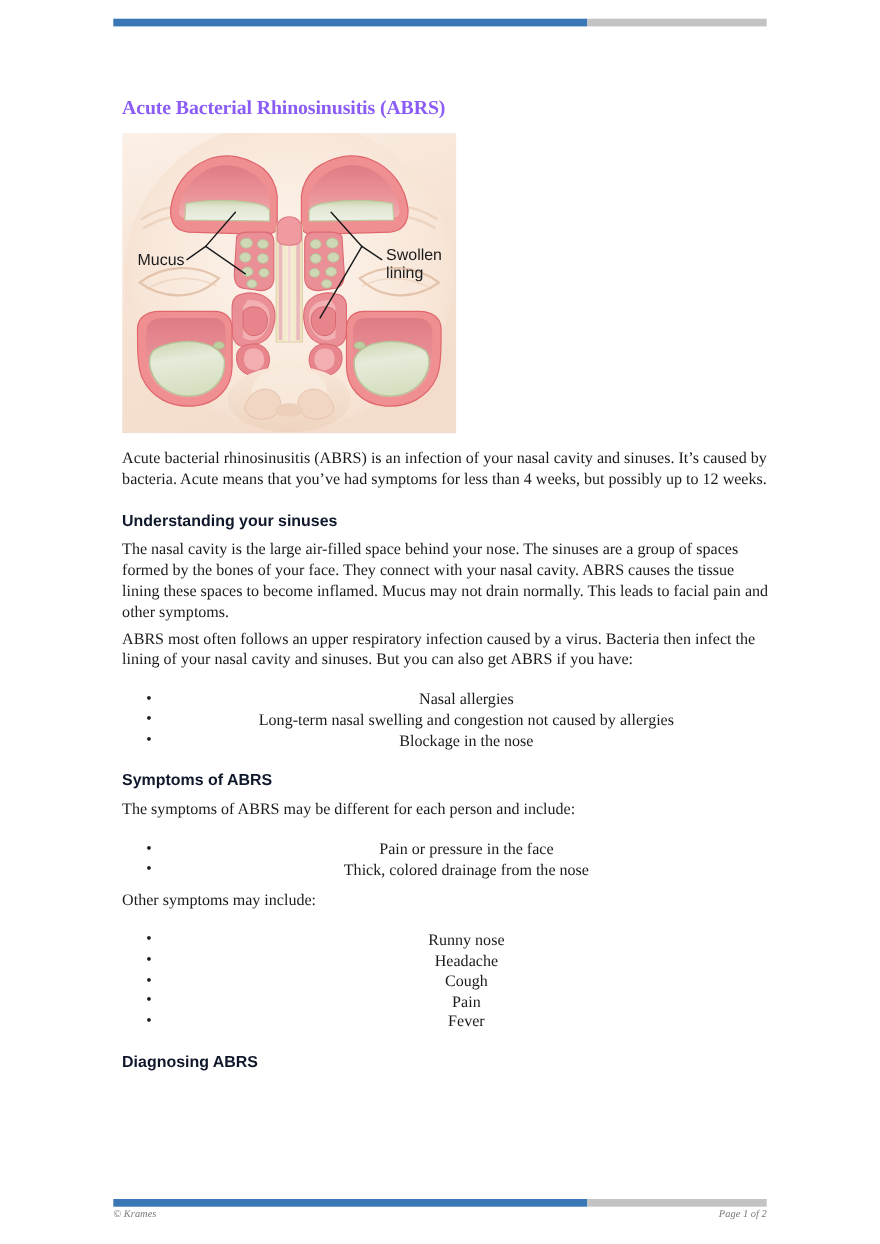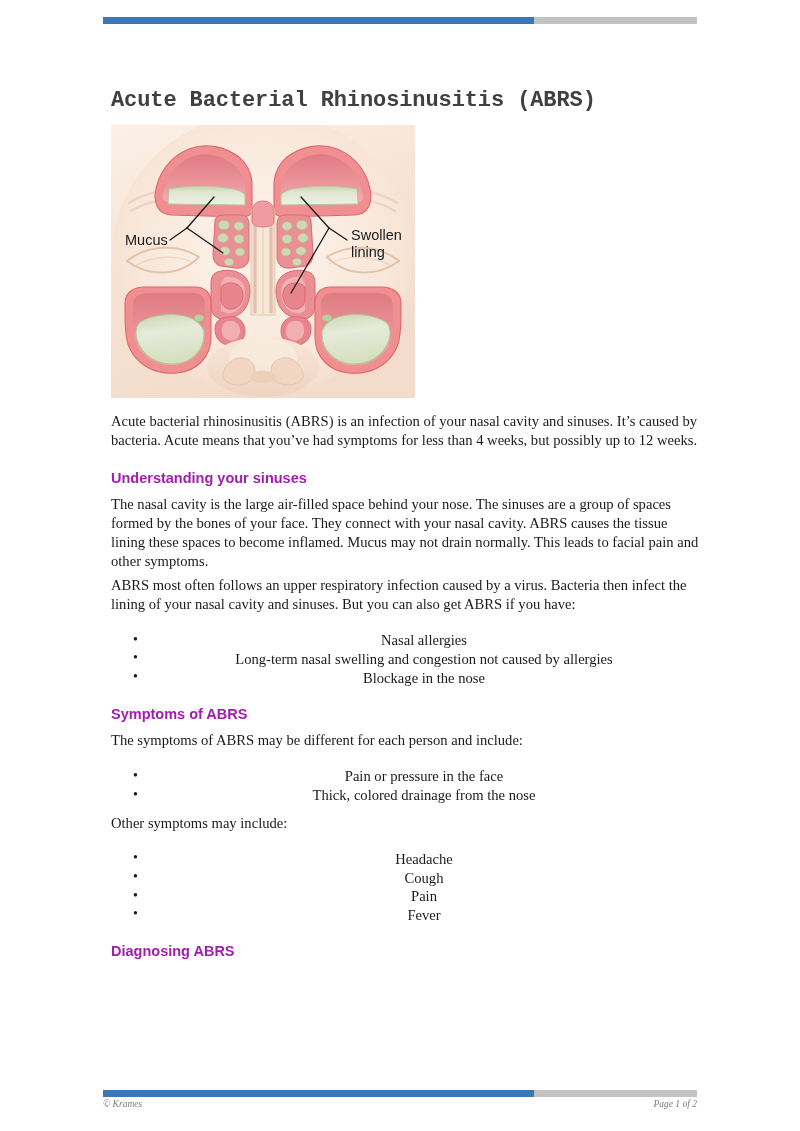--- a/index.html
+++ b/index.html
@@ -58,33 +58,33 @@
 
   
   .content {
     position: absolute;
     left: 111px;
     top: 88px;
     width: 588px;
   }
 
   h1.doc-title {
-    font-family: Liberation Mono, monospace;
-    font-size: 22px;
+    font-family: Liberation Serif, serif;
+    font-size: 18px;
     font-weight: bold;
-    color: #404040;
+    color: #8b5cf6;
     margin: 0 0 12px 0;
     letter-spacing: -0.1px;
   }
 
   h2.section-heading {
     font-family: "Liberation Sans", sans-serif;
     font-size: 14.5px;
     font-weight: bold;
-    color: #a21caf;
+    color: #0f172a;
     margin: 19px 0 9px 0;
   }
 
   p.body-text {
     font-family: "Liberation Serif", serif;
     font-size: 14.6px;
     line-height: 19.3px;
     color: #1a1a1a;
     margin: 0 0 4px 0;
     text-align: left;
@@ -330,20 +330,21 @@
     </ul>
 
     <h2 class="section-heading">Symptoms of ABRS</h2>
     <p class="body-text">The symptoms of ABRS may be different for each person and include:</p>
     <ul class="bullets">
       <li>Pain or pressure in the face</li>
       <li>Thick, colored drainage from the nose</li>
     </ul>
     <p class="body-text">Other symptoms may include:</p>
     <ul class="bullets">
+      <li>Runny nose</li>
       <li>Headache</li>
       <li>Cough</li>
       <li>Pain</li>
       <li>Fever</li>
     </ul>
 
     <h2 class="section-heading">Diagnosing ABRS</h2>
 
   </div>
 

